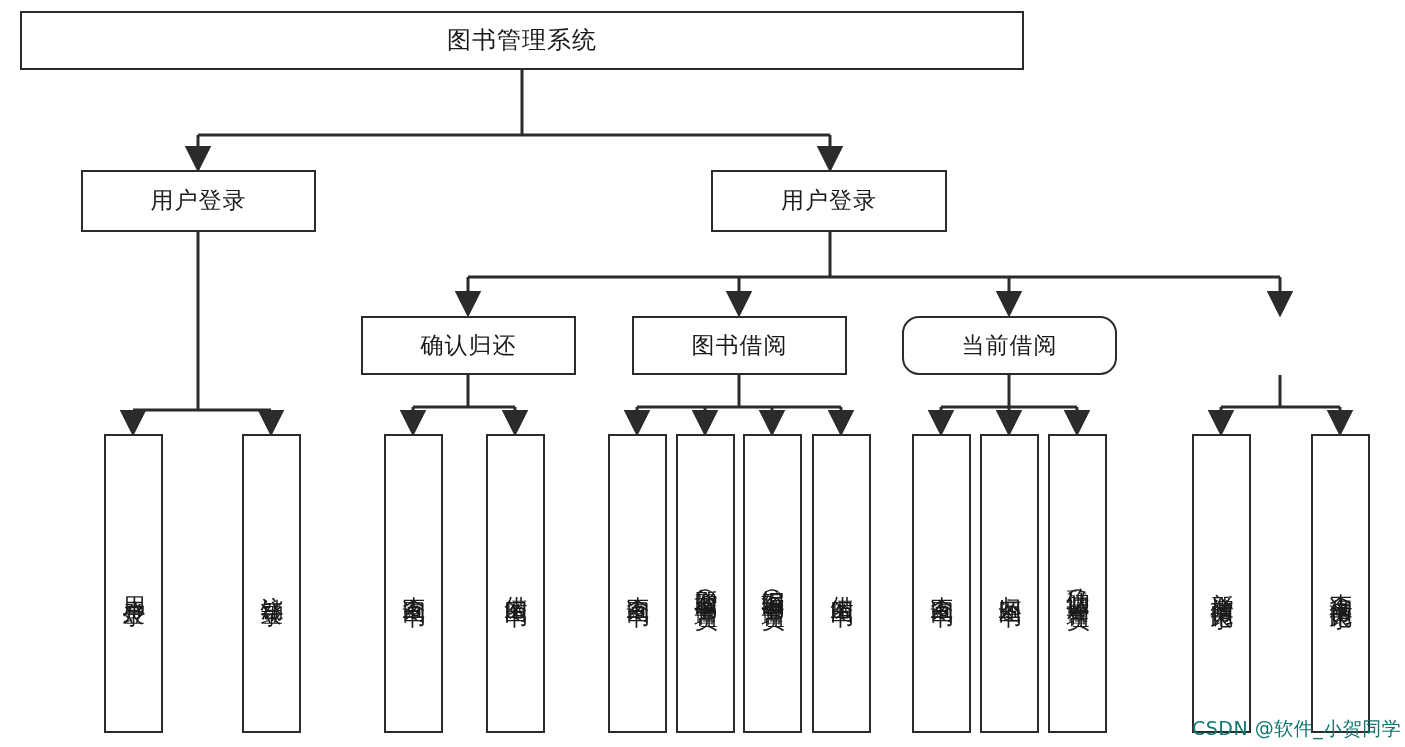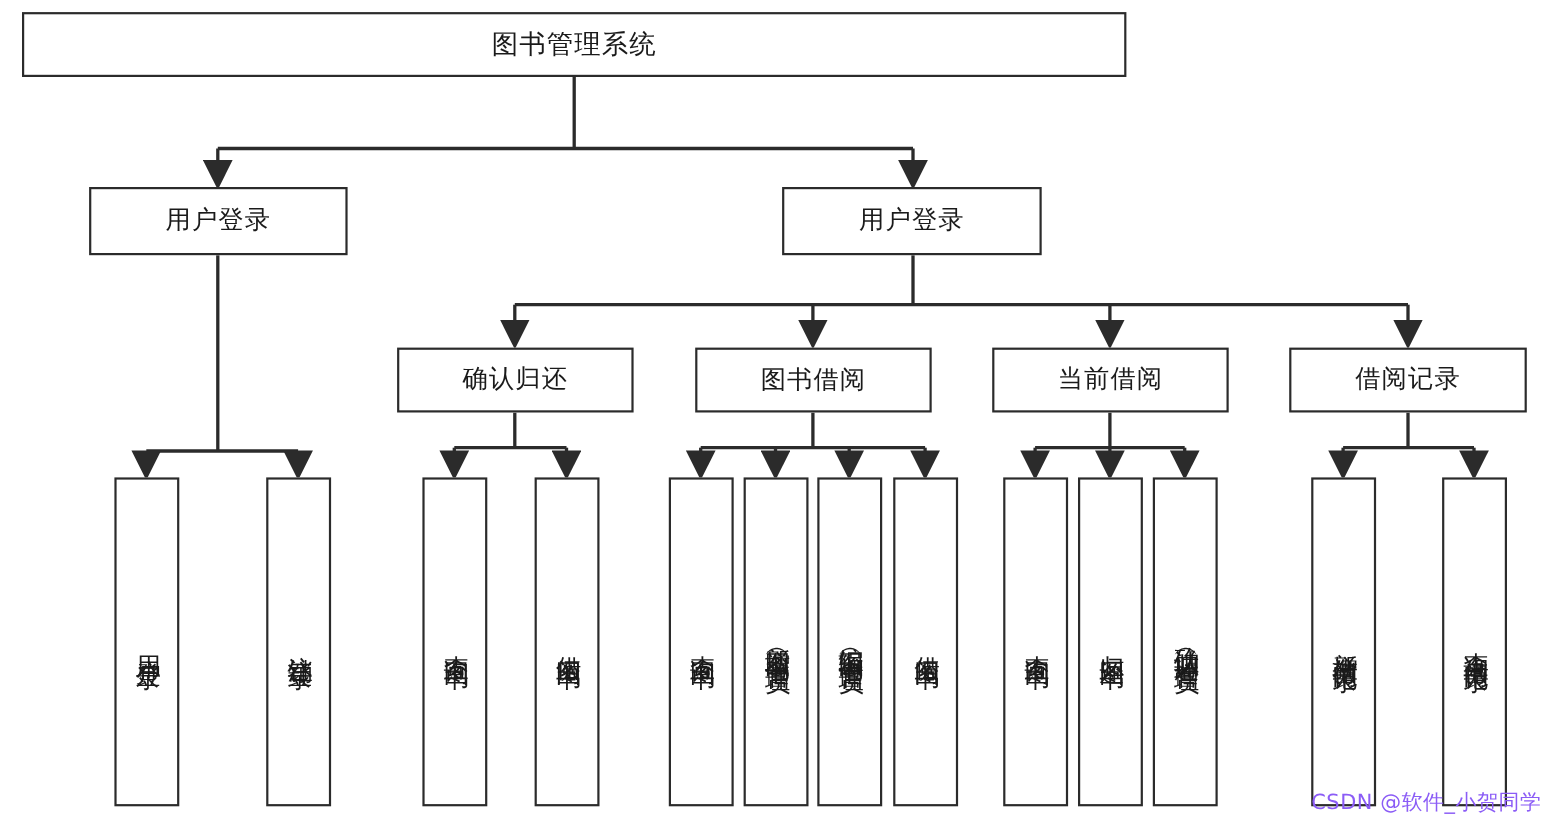--- a/index.html
+++ b/index.html
@@ -58,21 +58,21 @@
   }
   .node-v .vtext {
     writing-mode: vertical-rl;
     text-orientation: upright;
     display: block;
     max-height: 100%;
   }
   .watermark {
     position: absolute;
     font-size: 19px;
-    color: #8b5cf6;
+    color: #0f766e;
     white-space: nowrap;
     letter-spacing: 0.5px;
   }
 </style>
 </head>
 <body>
 
 <div id="diagram-root">
 
   <svg id="edges-layer" viewBox="0 0 1405 747" width="1405" height="747" xmlns="http://www.w3.org/2000/svg">
@@ -127,22 +127,21 @@
     </g>
   </svg>
 
   <div class="node node-h node-root" style="left:20px; top:11px; width:1004px; height:59px;">图书管理系统</div>
 
   <div class="node node-h" style="left:81px; top:170px; width:235px; height:62px;">用户登录</div>
   <div class="node node-h" style="left:711px; top:170px; width:236px; height:62px;">用户登录</div>
 
   <div class="node node-h" style="left:361px; top:316px; width:215px; height:59px;">确认归还</div>
   <div class="node node-h" style="left:632px; top:316px; width:215px; height:59px;font-family:Liberation Serif, serif;">图书借阅</div>
-  <div class="node node-h" style="left:902px; top:316px; width:215px; height:59px;">当前借阅</div>
-  <div class="node node-h" style="left:1172px; top:316px; width:216px; height:59px;">借阅记录</div>
+  <div class="node node-h" style="left:902px; top:316px; width:215px; height:59px;border-radius:17px;">当前借阅</div>
 
   <div class="node node-v" style="left:104px; top:434px; width:59px; height:299px;">
     <span class="vtext">用户登录</span>
   </div>
   <div class="node node-v" style="left:242px; top:434px; width:59px; height:299px;">
     <span class="vtext">注销登录</span>
   </div>
 
   <div class="node node-v" style="left:384px; top:434px; width:59px; height:299px;">
     <span class="vtext">查询图书</span>

